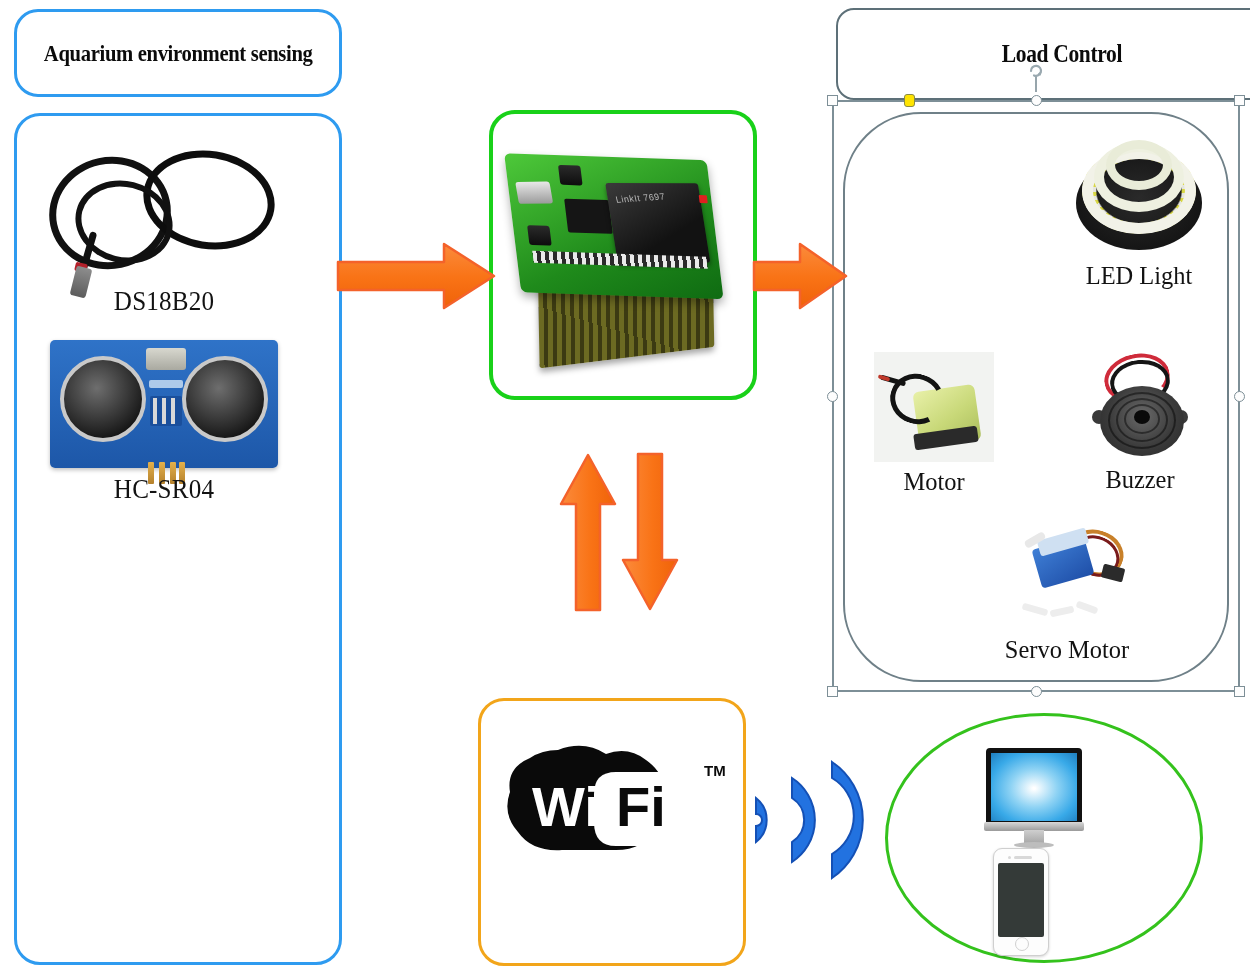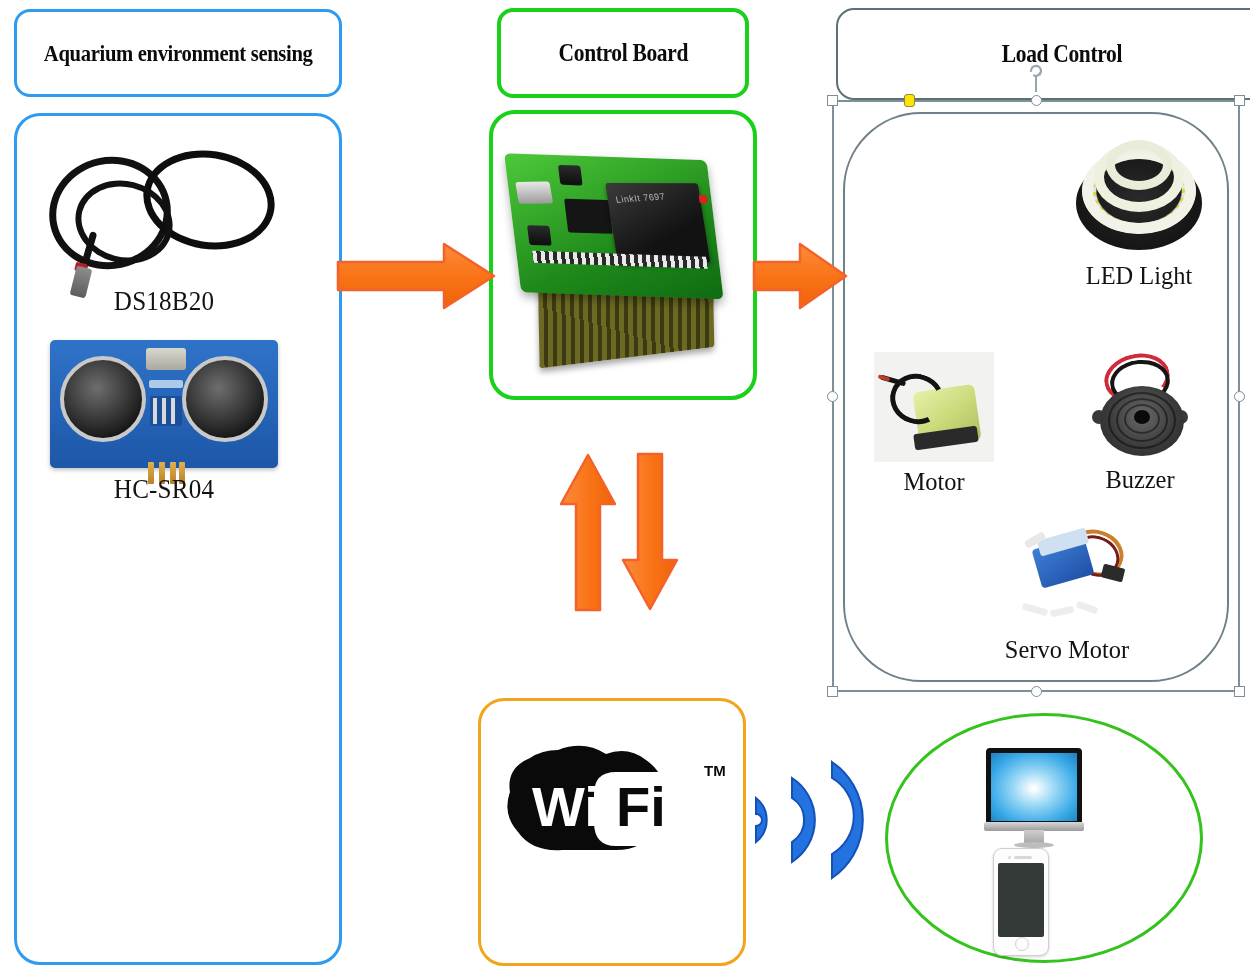--- a/index.html
+++ b/index.html
@@ -4,21 +4,21 @@
 <style>
   html,body{margin:0;padding:0;background:#ffffff;}
   body{
     width:1250px;height:978px;position:relative;overflow:hidden;
     font-family:"Liberation Serif", serif;
   }
   .stage{position:absolute;inset:0;}
 
   
   .hdr{
-    position:absolute;background:#fff;border-radius:16px;
+    position:absolute;background:#fff;border-radius:24px;
     display:flex;align-items:center;justify-content:center;
     box-sizing:border-box;
   }
   .hdr-title{
     font-family:"Liberation Serif", serif;
     font-weight:bold;color:#0b0b0b;letter-spacing:-0.4px;
     transform:scaleX(.86);transform-origin:center;white-space:nowrap;
   }
   #hdr-sense{left:14px;top:9px;width:328px;height:88px;border:3.5px solid #2e9bf0;}
   #hdr-sense .hdr-title{font-size:24px;}
@@ -210,23 +210,20 @@
 </style>
 </head>
 <body>
 
 <div class="stage">
 
   <div class="hdr" id="hdr-sense">
     <div class="hdr-title">Aquarium environment sensing</div>
   </div>
 
-  <div class="hdr" id="hdr-board">
-    <div class="hdr-title">Control Board</div>
-  </div>
 
   <div class="hdr" id="hdr-load">
     <div class="hdr-title">Load Control</div>
   </div>
 
   <div id="panel-sense"></div>
 
   <div class="sensor" style="top:145px">
     <div class="pic probe">
       <div class="loop l1"></div>

